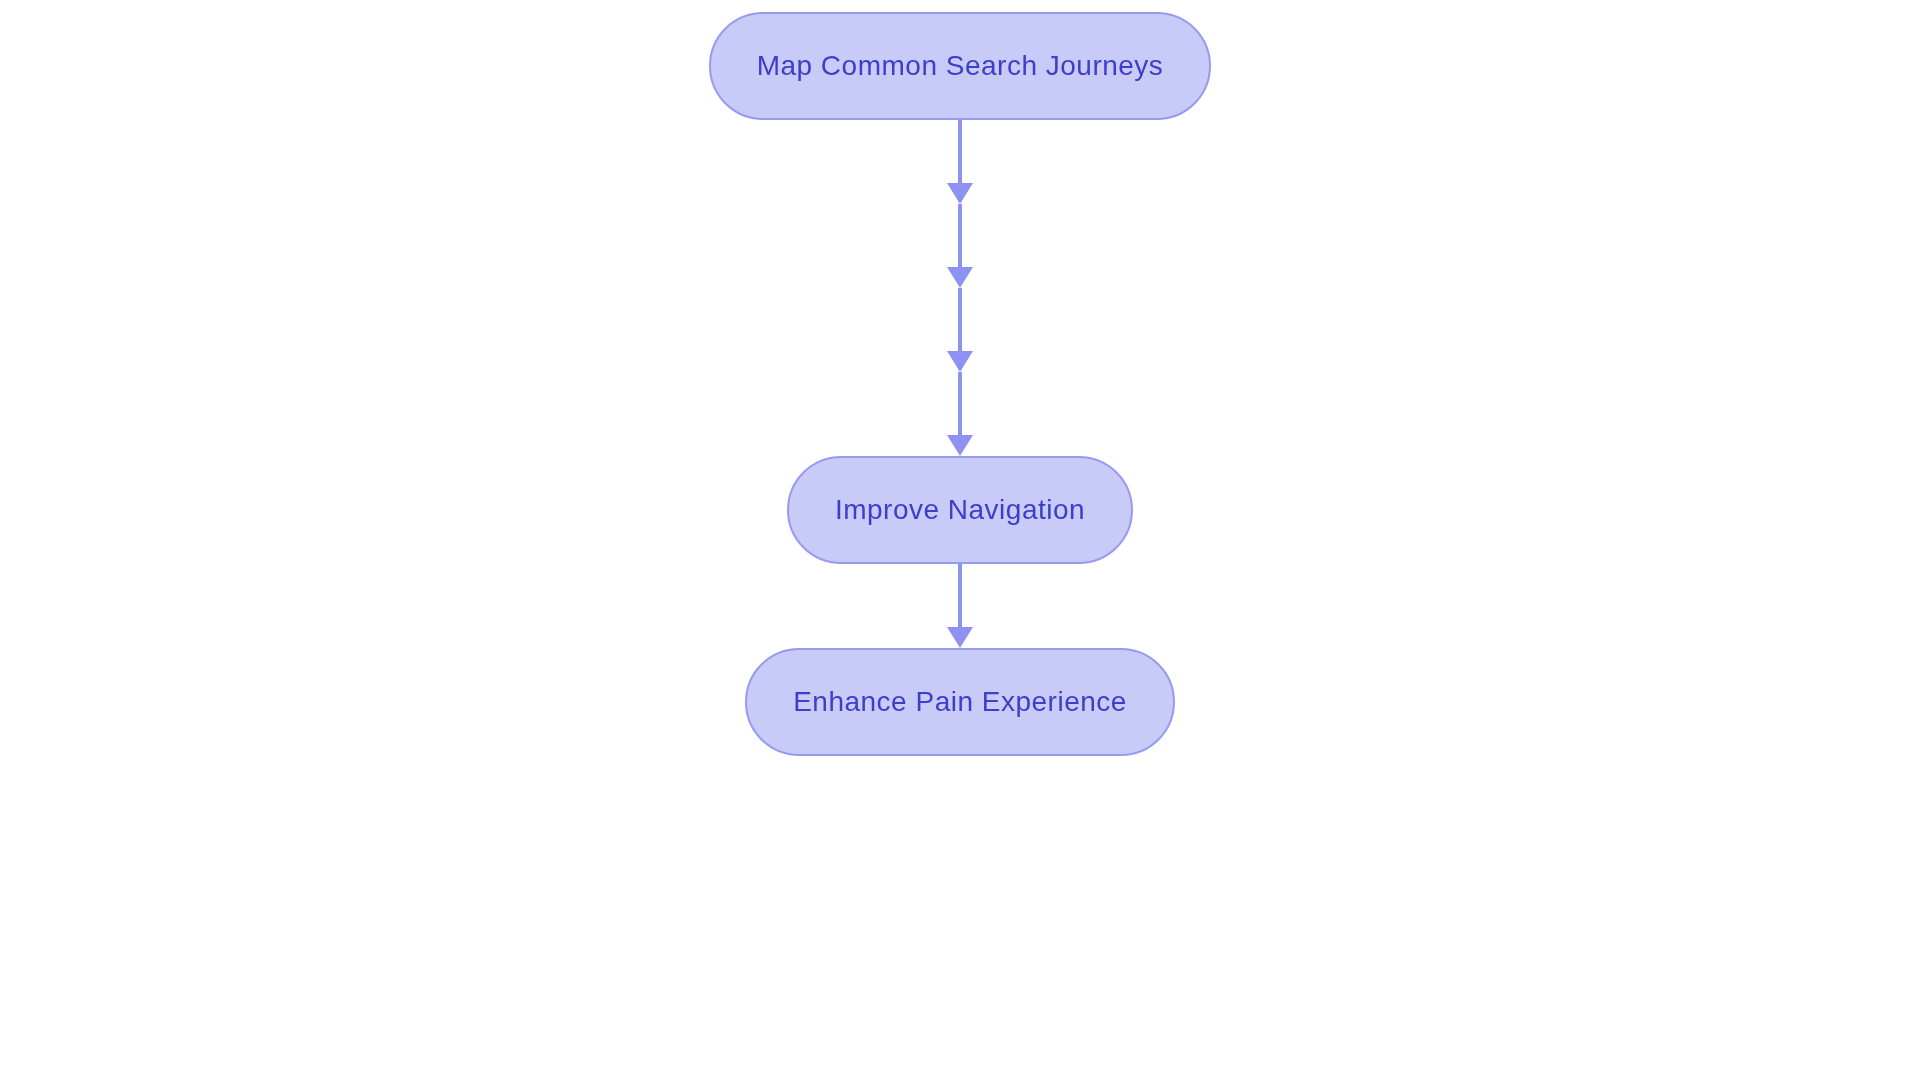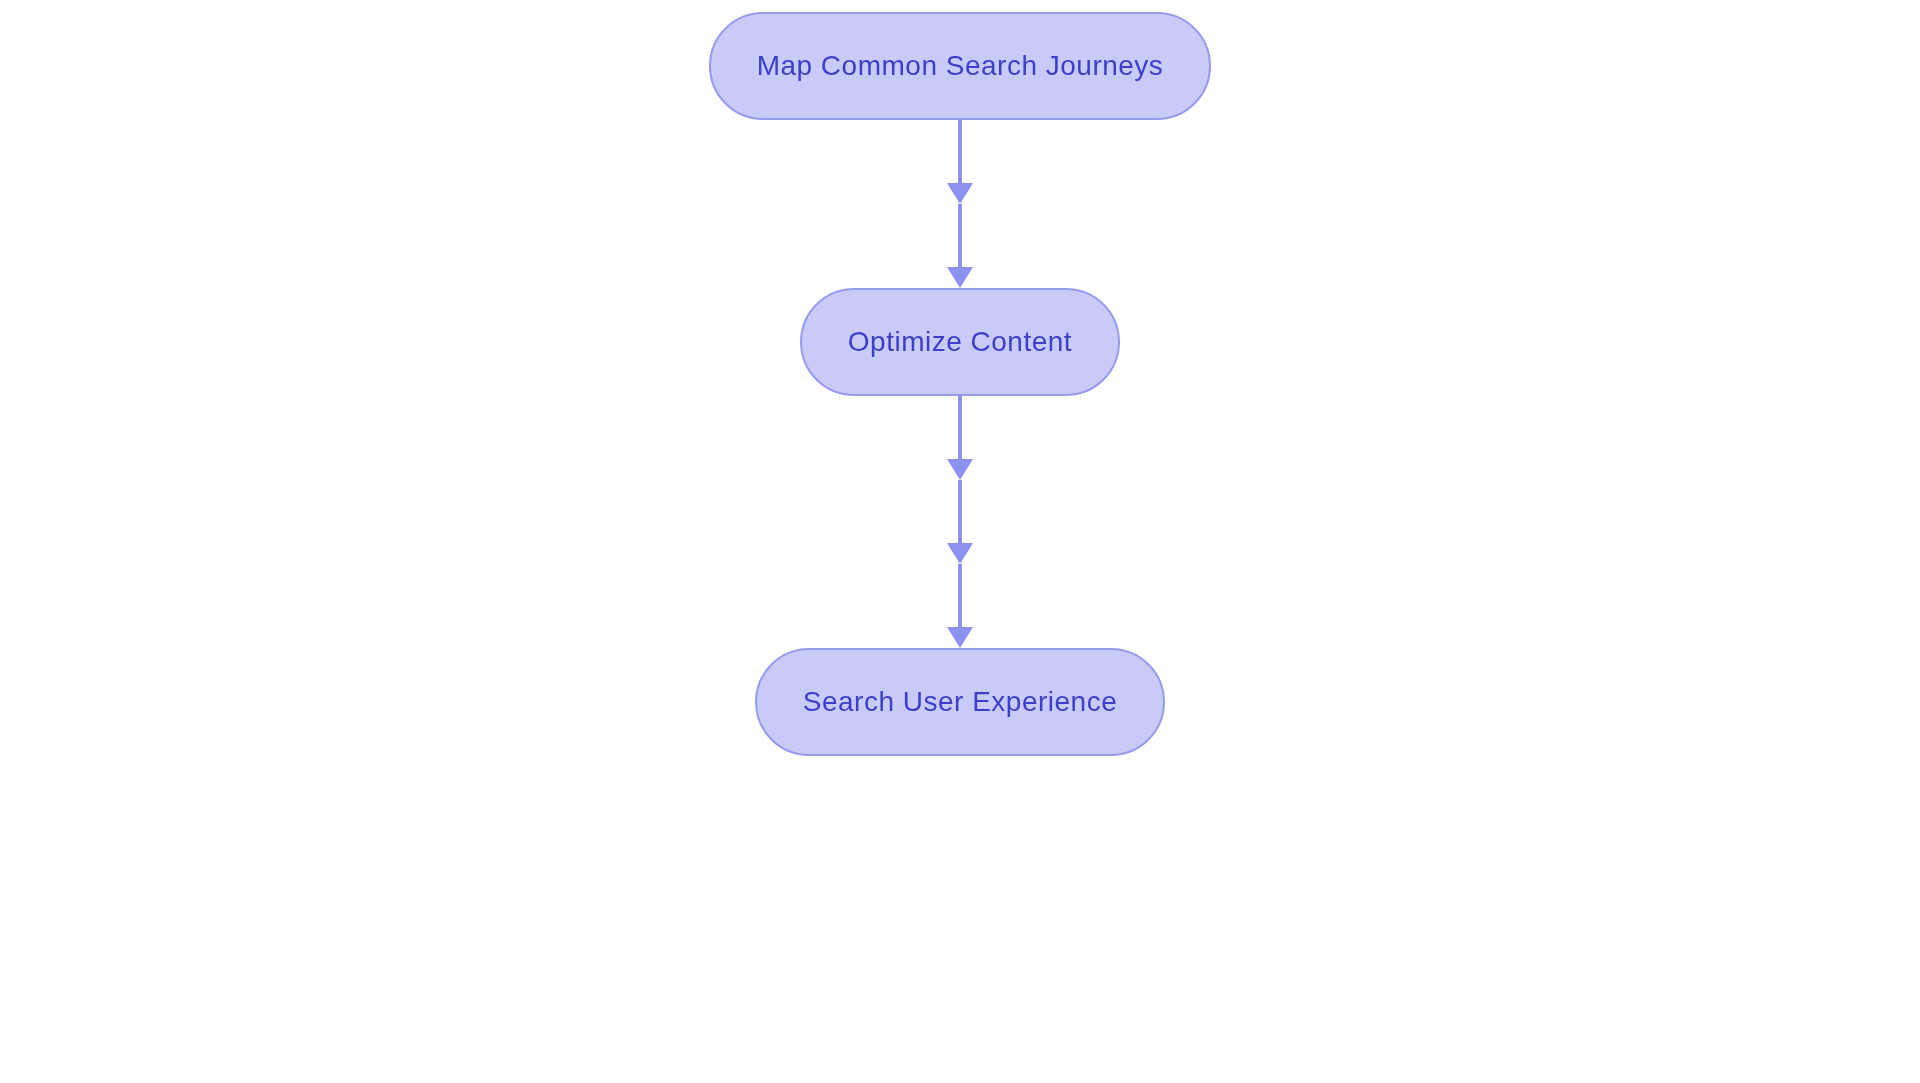--- a/index.html
+++ b/index.html
@@ -85,39 +85,39 @@
       <div class="line"></div>
       <div class="head"></div>
     </div>
 
 
     <div class="connector">
       <div class="line"></div>
       <div class="head"></div>
     </div>
 
-    <div class="node">
-      <span>Optimize Content</span>
-    </div>
-
-    <div class="connector">
-      <div class="line"></div>
-      <div class="head"></div>
-    </div>
-
 
     <div class="connector">
       <div class="line"></div>
       <div class="head"></div>
     </div>
 
 
     <div class="connector">
       <div class="line"></div>
       <div class="head"></div>
     </div>
 
     <div class="node">
-      <span>Search User Experience</span>
+      <span>Improve Navigation</span>
+    </div>
+
+    <div class="connector">
+      <div class="line"></div>
+      <div class="head"></div>
+    </div>
+
+    <div class="node">
+      <span>Enhance Pain Experience</span>
     </div>
 
   </div>
 </div>
 
 </body></html>

